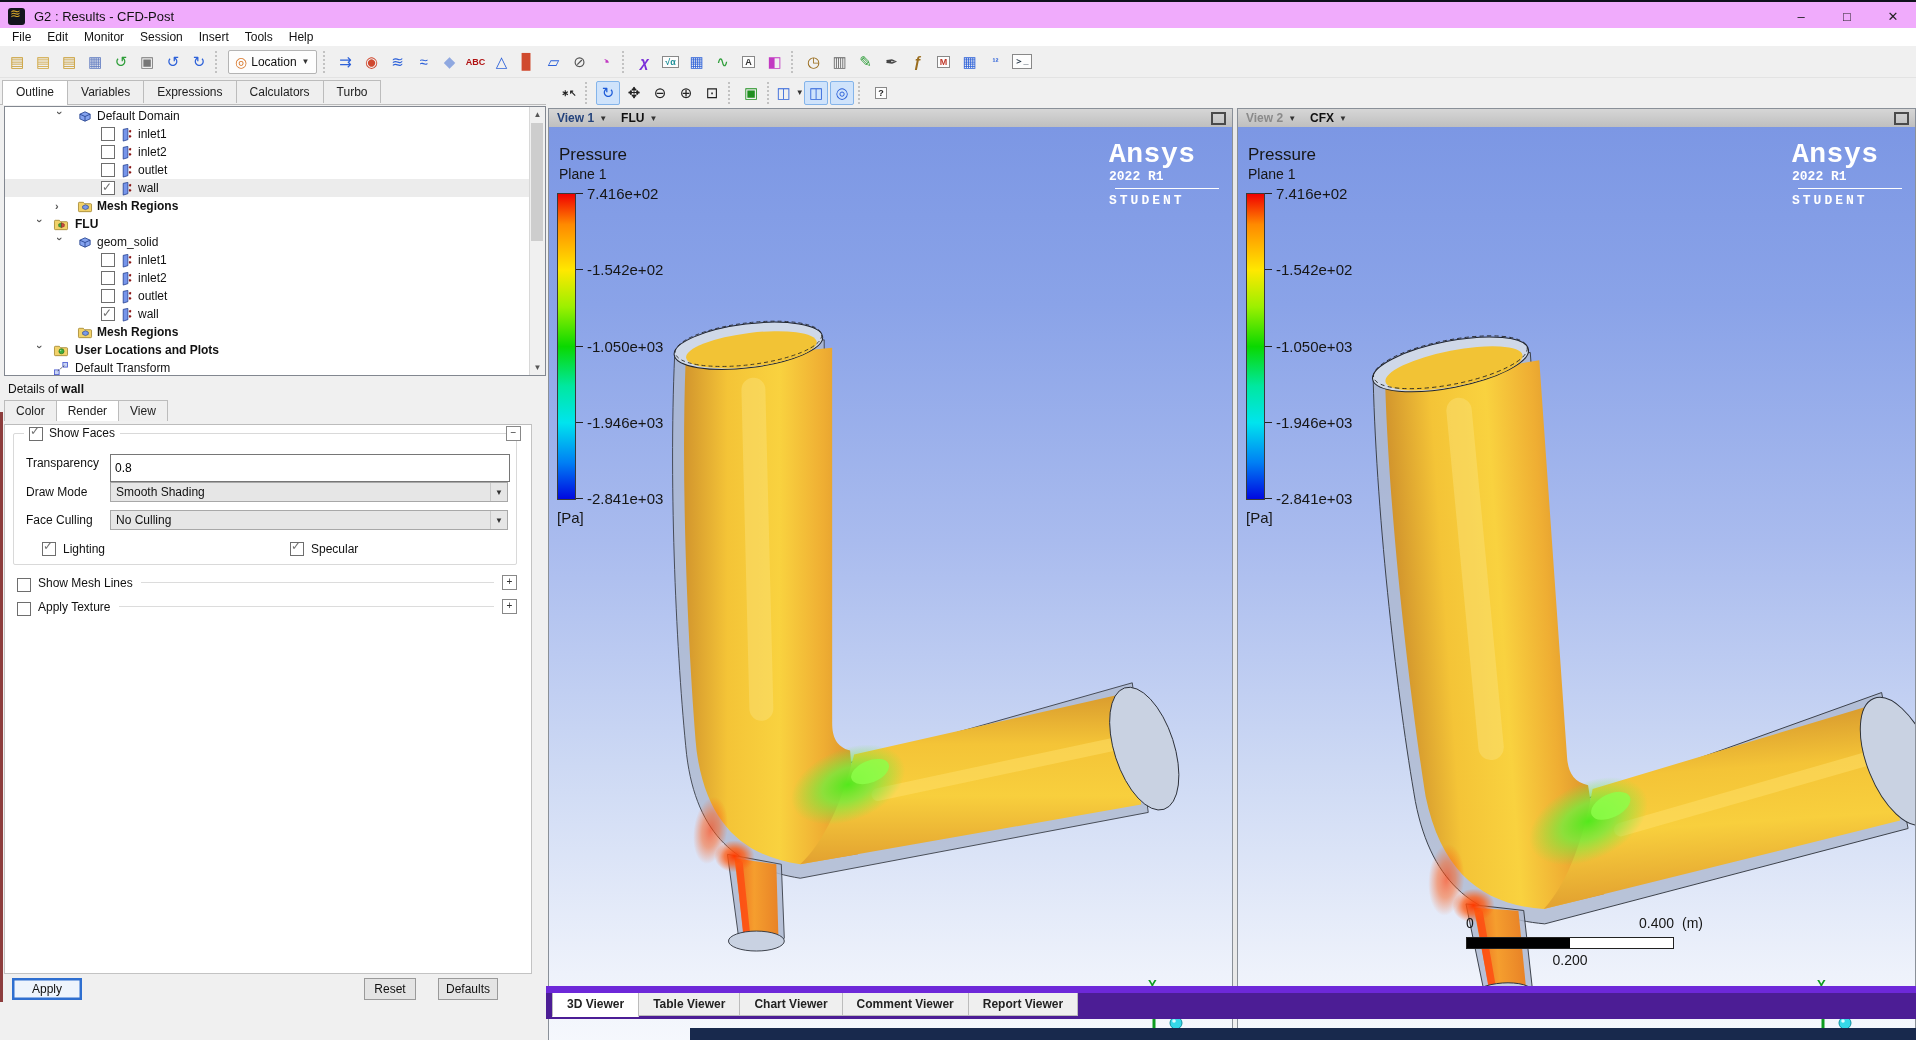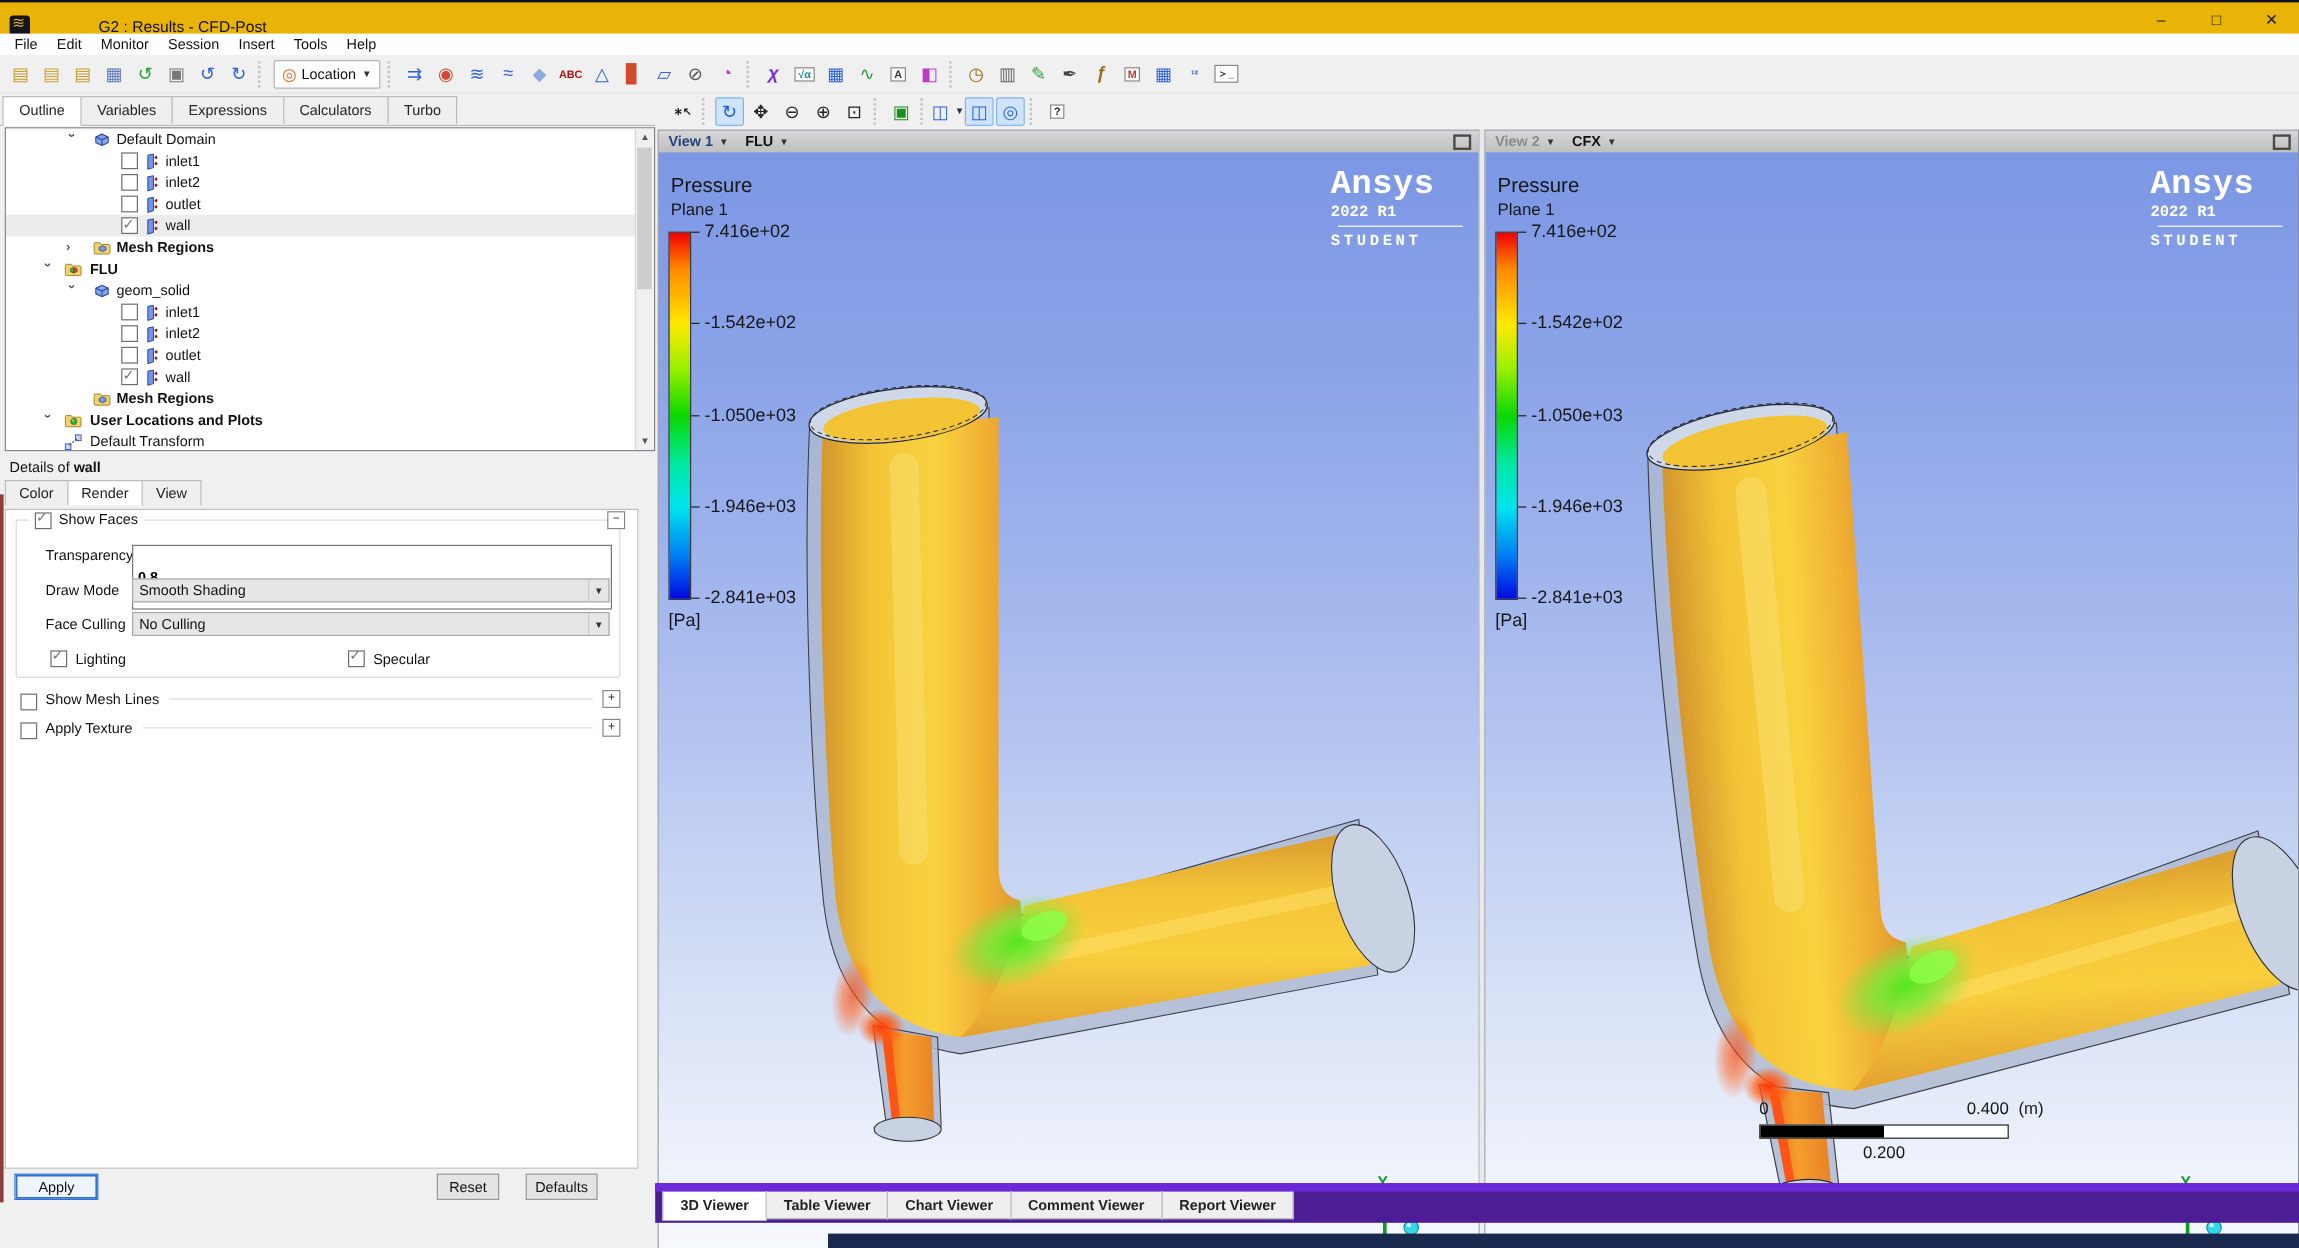--- a/index.html
+++ b/index.html
@@ -1,21 +1,21 @@
 <!DOCTYPE html>
 <html><head>
 <meta charset="utf-8">
 <style>
   html,body{margin:0;padding:0;}
   body{width:1916px;height:1040px;position:relative;background:#f0f0f0;
        font-family:"Liberation Sans",sans-serif;overflow:hidden;color:#111;
        outline:1px solid #15233f;}
   
-  .titlebar{position:absolute;left:0;top:0;width:1916px;height:28px;background:#eab308;
-            border-top:2px solid #10101c;display:flex;align-items:flex-end;gap:48px;}
+  .titlebar{position:absolute;left:0;top:0;width:1916px;height:28px;background:#f0abfc;
+            border-top:2px solid #10101c;display:flex;align-items:center;}
   .app-icon{width:17px;height:17px;margin-left:8px;background:#14141e;border-radius:3px;
             position:relative;}
   .app-icon::after{content:"≋";position:absolute;left:2px;top:-2px;color:#d8a829;font-size:13px;}
   .title-text{margin-left:9px;font-size:13px;color:#111;}
   .win-btns{margin-left:auto;display:flex;height:28px;}
   .win-btn{width:46px;height:28px;display:flex;align-items:center;justify-content:center;
            font-size:13px;color:#222;}
   
   .menubar{position:absolute;left:0;top:28px;width:1916px;height:18px;background:#fff;
            display:flex;align-items:center;padding-left:4px;box-sizing:border-box;}
@@ -69,23 +69,23 @@
   .details-tabs .tab{padding:3px 11px;}
   .details-box{position:absolute;left:4px;top:424px;width:526px;height:548px;background:#fff;
                border:1px solid #c3c3c3;border-top:1px solid #bcbcbc;}
   .groupbox{position:absolute;left:8px;top:8px;width:502px;height:130px;
             border:1px solid #d9d9d9;border-radius:2px;}
   .groupbox-legend{position:absolute;left:10px;top:-8px;background:#fff;padding:0 5px;
                    font-size:12px;display:flex;align-items:center;}
   .groupbox-legend .cb{position:relative;top:1px;margin-right:6px;}
   .collapse-btn{position:absolute;right:10px;top:0px;width:13px;height:13px;border:1px solid #888;
                 background:#fff;font-size:10px;line-height:11px;text-align:center;color:#333;}
-  .frow{position:absolute;left:12px;font-size:12px;margin-left:12px;}
+  .frow{position:absolute;left:12px;font-size:12px;}
   .finput{position:absolute;left:96px;width:390px;height:18px;border:1px solid #767676;
-          font-size:12px;font-family:"Liberation Sans",sans-serif;padding:17px 4px;font-weight:bold;}
+          font-size:12px;font-family:"Liberation Sans",sans-serif;padding:4px 4px;}
   .fselect{position:absolute;left:96px;width:398px;height:20px;background:#e6e6e6;
            border:1px solid #a8a8a8;font-size:12px;display:flex;align-items:center;
            padding-left:5px;box-sizing:border-box;}
   .fselect .sel-caret{margin-left:auto;width:16px;height:100%;display:flex;align-items:center;
                       justify-content:center;font-size:8px;color:#333;border-left:1px solid #c9c9c9;}
   .checkline{position:absolute;font-size:12px;display:flex;align-items:center;}
   .checkline .cb{position:relative;top:0;margin-right:7px;}
   .secrow{position:absolute;left:12px;right:14px;display:flex;align-items:center;font-size:12px;}
   .secrow .cb{position:relative;margin-right:7px;}
   .secrow .hline{flex:1;border-top:1px solid #dcdcdc;margin:0 8px;}

